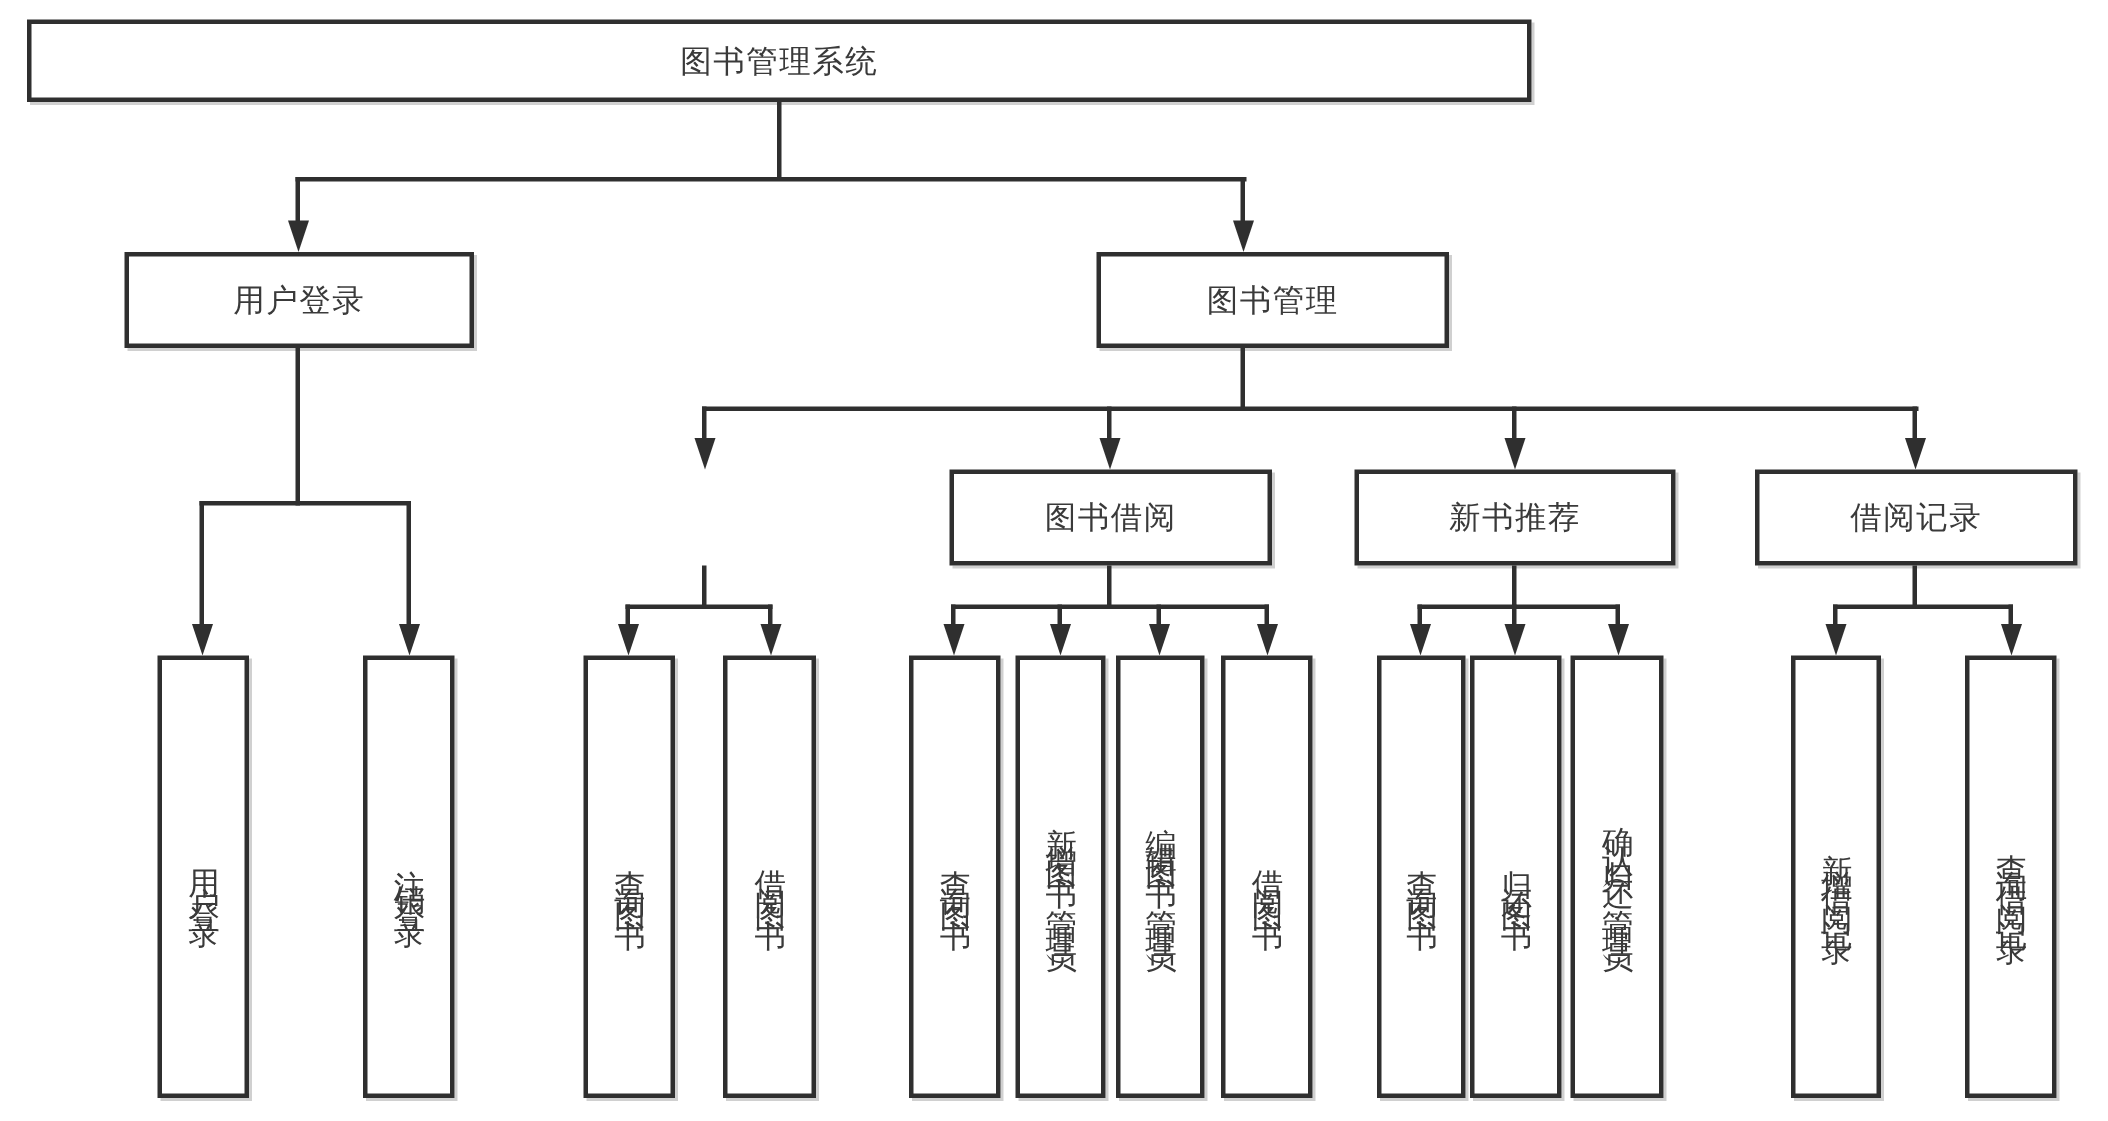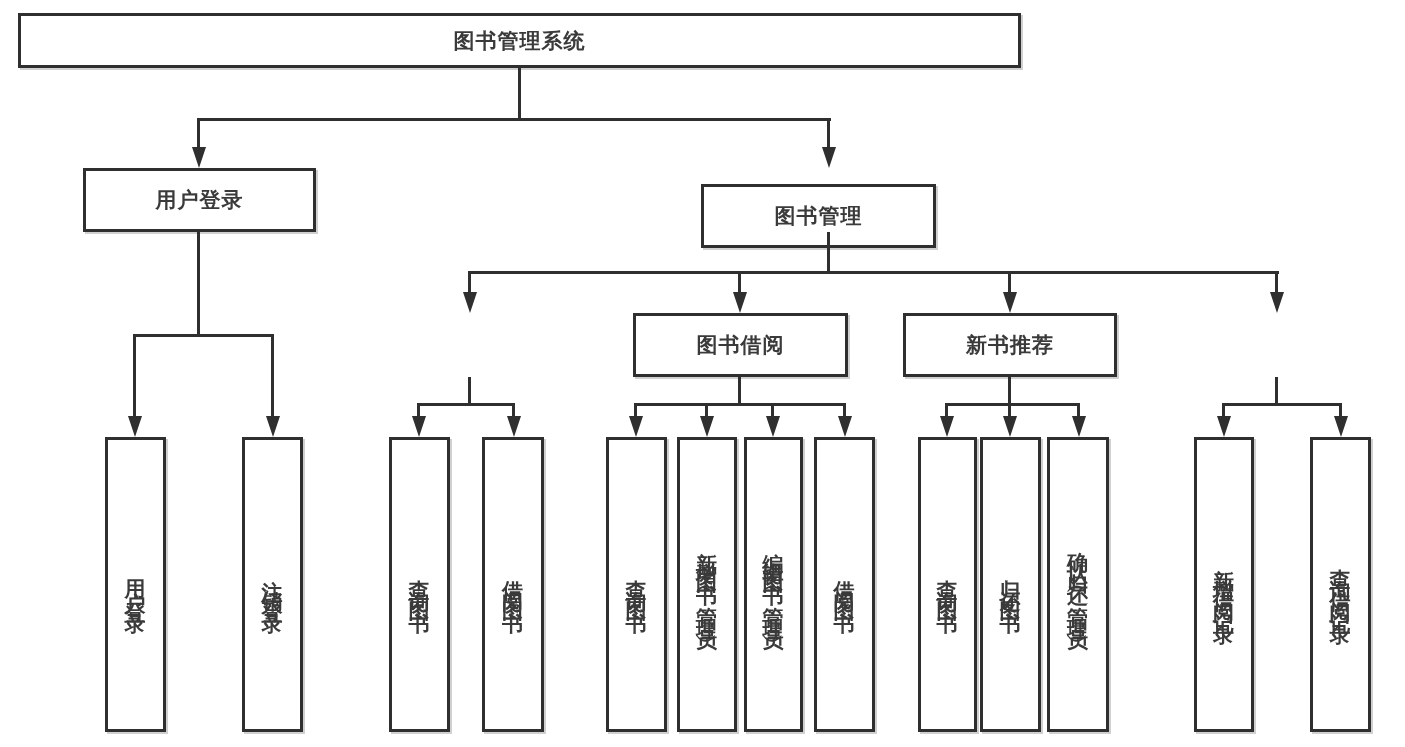--- a/index.html
+++ b/index.html
@@ -2,21 +2,20 @@
 <html><head>
 <meta charset="utf-8">
 <style>
   html,body{margin:0;padding:0;background:#ffffff;}
   #stage{
     position:relative;
     width:1405px;height:747px;
     background:#ffffff;
     font-family:"Liberation Sans", sans-serif;
     overflow:hidden;
-    font-weight:bold;
   }
   .box{
     position:absolute;
     box-sizing:border-box;
     background:#ffffff;
     border:3px solid #2f2f2f;
     box-shadow:2px 2px 0 rgba(120,120,120,0.35);
     display:flex;
     align-items:center;
     justify-content:center;
@@ -61,21 +60,21 @@
   <div class="vline" style="left:518px;top:68px;height:50px;"></div>
   <div class="hline" style="left:197px;top:118px;width:634px;"></div>
   <div class="vline" style="left:197px;top:118px;height:30px;"></div>
   <div class="arrow" style="left:192px;top:147px;"></div>
   <div class="vline" style="left:827px;top:118px;height:30px;"></div>
   <div class="arrow" style="left:822px;top:147px;"></div>
 
   <div class="box" style="left:83px;top:168px;width:233px;height:64px;">
     <span>用户登录</span>
   </div>
-  <div class="box" style="left:701px;top:168px;width:235px;height:64px;margin-top:16px;">
+  <div class="box" style="left:731px;top:168px;width:235px;height:64px;">
     <span>图书管理</span>
   </div>
 
   <div class="vline" style="left:197px;top:232px;height:105px;"></div>
   <div class="hline" style="left:133px;top:334px;width:141px;"></div>
   <div class="vline" style="left:133px;top:334px;height:82px;"></div>
   <div class="arrow" style="left:128px;top:416px;"></div>
   <div class="vline" style="left:271px;top:334px;height:82px;"></div>
   <div class="arrow" style="left:266px;top:416px;"></div>
 
@@ -88,20 +87,23 @@
   <div class="vline" style="left:1008px;top:271px;height:22px;"></div>
   <div class="arrow" style="left:1003px;top:292px;"></div>
   <div class="vline" style="left:1275px;top:271px;height:22px;"></div>
   <div class="arrow" style="left:1270px;top:292px;"></div>
 
   <div class="box" style="left:633px;top:313px;width:215px;height:64px;">
     <span>图书借阅</span>
   </div>
   <div class="box" style="left:903px;top:313px;width:214px;height:64px;">
     <span>新书推荐</span>
+  </div>
+  <div class="box" style="left:1170px;top:313px;width:215px;height:64px;">
+    <span>借阅记录</span>
   </div>
 
   <div class="vline" style="left:468px;top:377px;height:29px;"></div>
   <div class="hline" style="left:417px;top:403px;width:98px;"></div>
   <div class="vline" style="left:417px;top:403px;height:14px;"></div>
   <div class="arrow" style="left:412px;top:416px;"></div>
   <div class="vline" style="left:512px;top:403px;height:14px;"></div>
   <div class="arrow" style="left:507px;top:416px;"></div>
 
   <div class="vline" style="left:738px;top:377px;height:29px;"></div>

